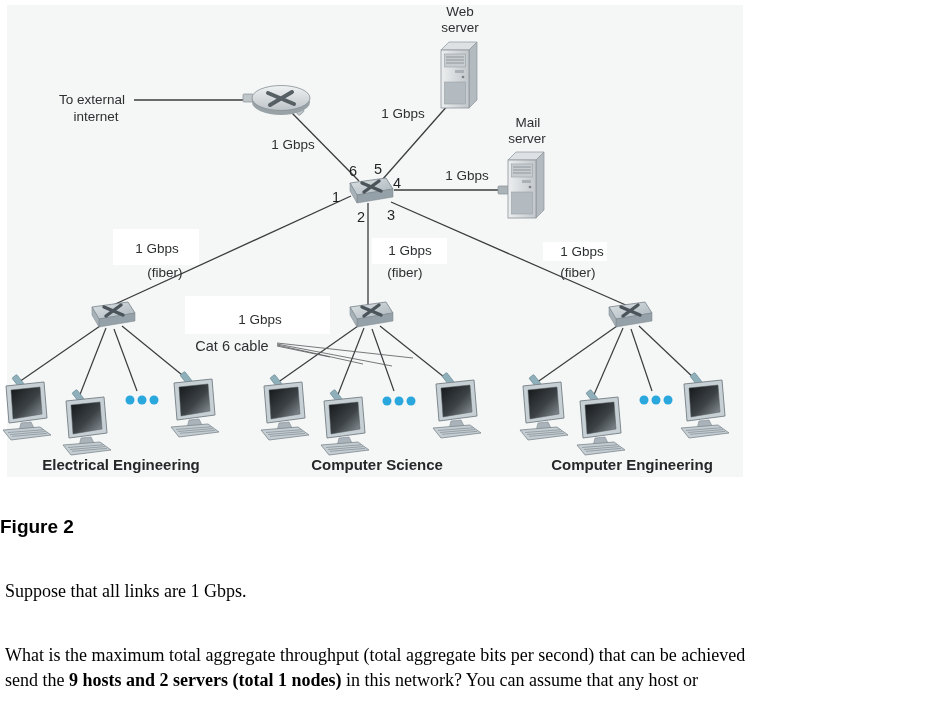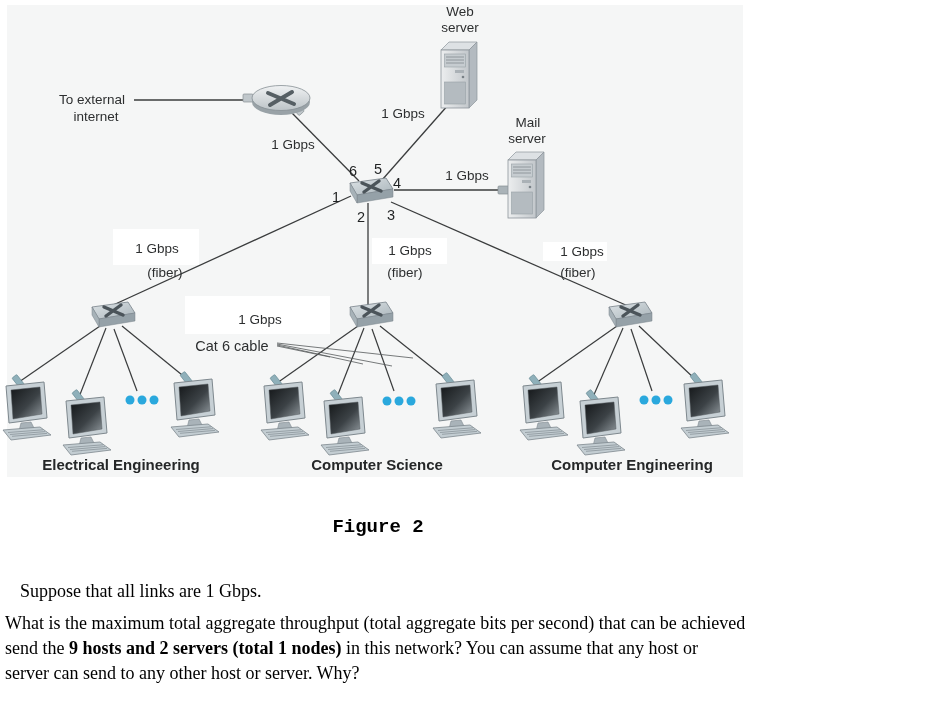--- a/index.html
+++ b/index.html
@@ -14,30 +14,30 @@
   .diagram-wrap { position: absolute; top: 0; left: 0; }
   svg text {
     font-family: "Liberation Sans", sans-serif;
     fill: #2d2f30;
   }
   .lbl   { font-size: 13.5px; }
   .port  { font-size: 14.5px; fill: #1f2122; }
   .dept  { font-size: 15px; font-weight: bold; fill: #252728; }
   .caption {
     position: absolute; top: 516px; left: 0; width: 756px;
-    text-align: center;
+    text-align: left;
     font-size: 19px; font-weight: bold;
-    font-family: Liberation Mono, monospace;
+    font-family: Liberation Sans, sans-serif;
   }
   .assumption {
-    position: absolute; top: 581px; left: 20px;
+    position: absolute; top: 581px; left: 5px;
     font-size: 18px;
   }
   .question {
-    position: absolute; top: 611px; left: 5px; width: 940px;
+    position: absolute; top: 643px; left: 5px; width: 940px;
     font-size: 18px; line-height: 25px;
   }
 </style>
 </head>
 <body>
 
 <div class="diagram-wrap">
 <svg width="950" height="500" viewBox="0 0 950 500">
   <defs>
     <linearGradient id="swtop" x1="0" y1="0" x2="1" y2="1">
@@ -204,14 +204,13 @@
 </svg>
 </div>
 
 <div class="caption">Figure 2</div>
 
 <div class="assumption">Suppose that all links are 1 Gbps.</div>
 
 <div class="question">
   <span>What is the maximum total aggregate throughput (total aggregate bits per second) that can be achieved</span><br>
   <span>send the </span><b>9 hosts and 2 servers (total 1 nodes)</b><span> in this network? You can assume that any host or</span><br>
-  <span>server can send to any other host or server. Why?</span>
 </div>
 
 </body></html>

